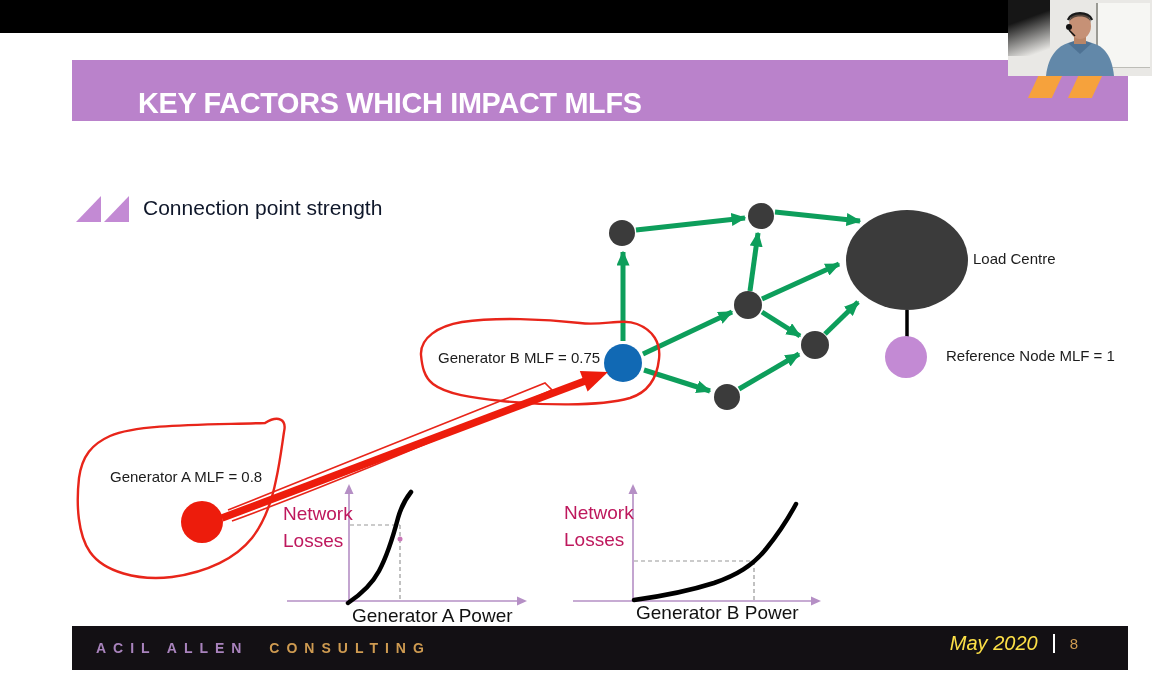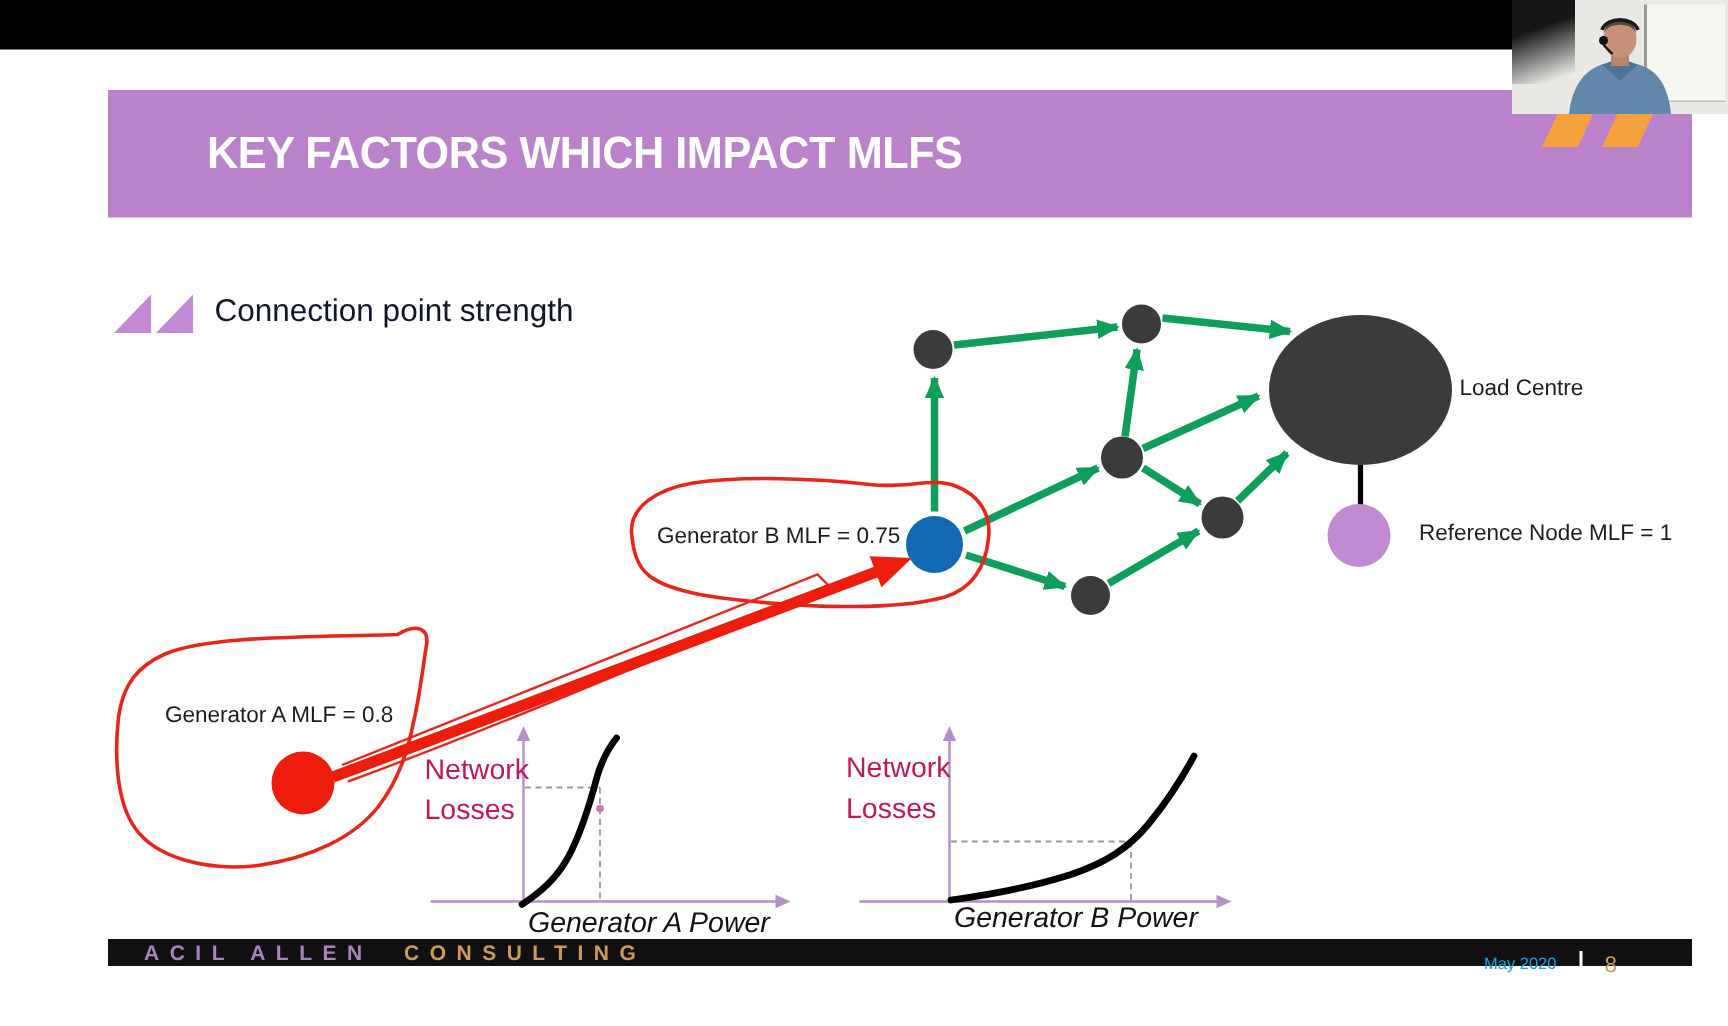--- a/index.html
+++ b/index.html
@@ -2,47 +2,47 @@
 <html><head>
 <meta charset="utf-8">
 <style>
   html,body{margin:0;padding:0;background:#fff;}
   .screen{position:relative;width:1152px;height:684px;background:#fff;overflow:hidden;
           font-family:"Liberation Sans","DejaVu Sans",sans-serif;}
   .abs{position:absolute;}
 
   .top-band{left:0;top:0;width:1152px;height:33px;background:#000;}
 
-  .header-bar{left:72px;top:60px;width:1056px;height:85px;background:#ba82cb;}
+  .header-bar{left:72px;top:60px;width:1056px;height:61px;background:#ba82cb;}
   .header-title{left:66px;top:0;height:85px;line-height:85px;color:#fff;font-size:30px;
                 font-weight:bold;letter-spacing:-.3px;transform:scaleX(.96);transform-origin:left center;
                 white-space:nowrap;}
 
   .logo{left:1028px;top:74px;width:80px;height:24px;display:flex;gap:5px;}
   .logo span{display:block;width:35px;height:24px;background:#f6a23c;
              clip-path:polygon(32% 0,100% 0,68% 100%,0 100%);}
 
   .bullet{left:76px;top:196px;width:56px;height:26px;display:flex;gap:3px;}
   .bullet span{display:block;width:25px;height:26px;background:#c38ad4;
                clip-path:polygon(100% 0,100% 100%,0 100%);}
   .section-heading{left:143px;top:196px;font-size:21px;color:#0f172a;}
 
   .overlay{left:0;top:0;width:1152px;height:684px;}
 
   .lbl{color:#1c1c1c;font-size:15px;white-space:nowrap;}
   .axis-lbl{color:#be185d;font-size:19px;white-space:pre-line;line-height:1.4;}
-  .xaxis-lbl{color:#111;font-size:19px;white-space:nowrap;font-style:italic;}
+  .xaxis-lbl{color:#111;font-size:19px;white-space:nowrap;}
 
-  .footer{left:72px;top:626px;width:1056px;height:18px;background:#131014;
+  .footer{left:72px;top:626px;width:1056px;height:44px;background:#131014;
           display:flex;align-items:center;}
   .brand{margin-left:24px;font-size:14px;font-weight:bold;letter-spacing:.5em;white-space:nowrap;}
   .brand .p1{color:#a983bd;}
   .brand .p2{color:#cf9b51;margin-left:10px;}
   .footer-right{position:absolute;right:50px;top:0;height:34px;display:flex;align-items:center;}
-  .footer-date{color:#0ea5e9;font-size:11px;}
+  .footer-date{color:#fde047;font-size:20px;font-style:italic;}
   .footer-divider{width:2px;height:19px;background:#fff;margin:0 15px;}
   .footer-page{color:#cf9b51;font-size:15px;}
 
   .webcam{left:1008px;top:0;width:144px;height:76px;background:#e9e8e5;overflow:hidden;}
   .wc-dark{position:absolute;left:0;top:0;width:42px;height:56px;
            background:linear-gradient(160deg,#161616 35%,rgba(40,40,40,0) 90%);}
   .wc-board{position:absolute;left:88px;top:3px;width:52px;height:64px;background:#f6f6f3;
             border-left:2px solid #9a9a94;border-bottom:1px solid #bdbdb7;}
 </style>
 </head>

